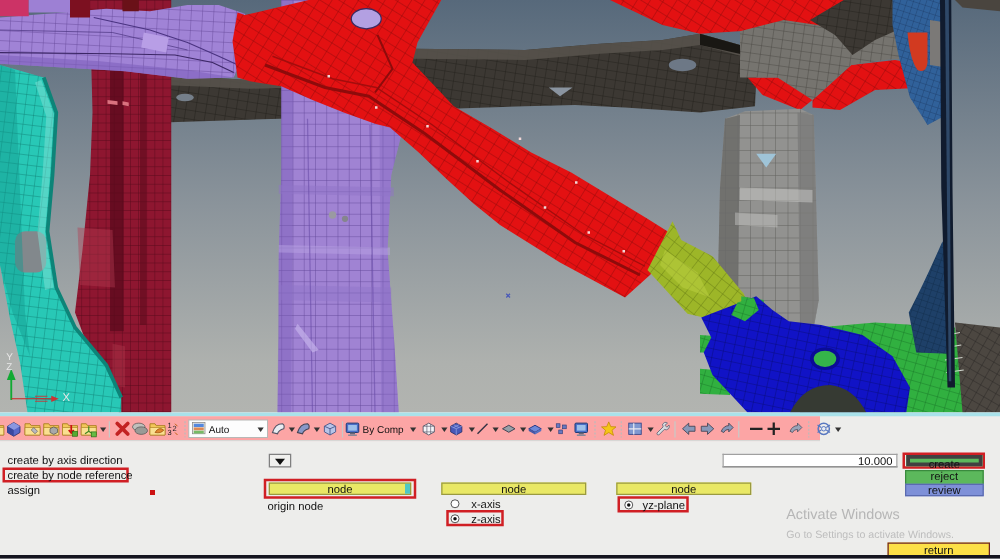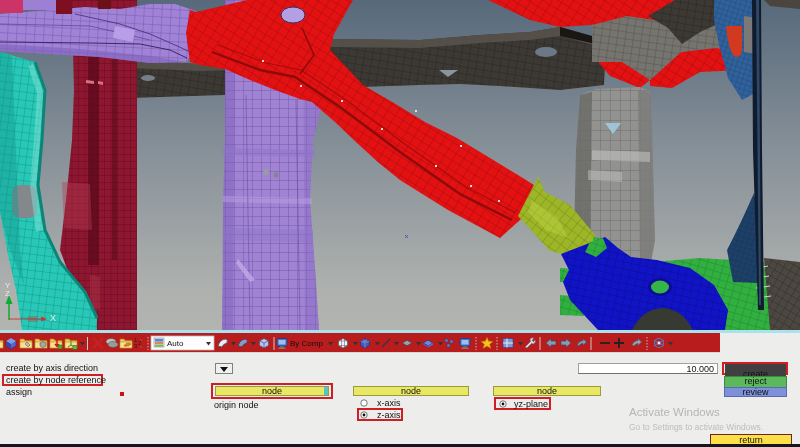--- a/index.html
+++ b/index.html
@@ -1,19 +1,19 @@
 <!DOCTYPE html>
 <html><head>
 <meta charset="utf-8">
 <style>
   html,body{margin:0;padding:0;}
   body{width:800px;height:447px;overflow:hidden;font-family:"Liberation Sans",sans-serif;position:relative;background:#ededeb;}
   #viewport{position:absolute;left:0;top:0;width:800px;height:330px;}
   #cyanline{position:absolute;left:0;top:330px;width:800px;height:3px;background:#a9e2ea;}
-  #toolbar{position:absolute;left:0;top:333px;width:720px;height:19px;background:#b91c1c;border-bottom:1px solid #d7d7d5;}
+  #toolbar{position:absolute;left:0;top:333px;width:656px;height:19px;background:#fca5a5;border-bottom:1px solid #d7d7d5;}
   #panel{position:absolute;left:0;top:353px;width:800px;height:91px;background:#ededeb;}
   #bottomstrip{position:absolute;left:0;top:444px;width:800px;height:3px;background:#15151f;}
   .t{position:absolute;font-size:9px;color:#111;white-space:nowrap;}
   .btn{position:absolute;font-size:9px;color:#111;text-align:center;box-sizing:border-box;}
   .redbox{position:absolute;border:2px solid #d01f24;box-sizing:border-box;}
 </style>
 </head>
 <body>
 <div id="viewport">
 <svg width="800" height="330" viewBox="0 0 800 330">
@@ -396,21 +396,21 @@
 
   <div class="btn" style="left:493px;top:33px;width:108px;height:10px;background:#e9e865;border:1px solid #9a9a40;line-height:9px;">node</div>
   <div class="redbox" style="left:494px;top:44px;width:57px;height:13px;"></div>
   <div class="t" style="left:514px;top:46px;">yz-plane</div>
   <svg style="position:absolute;left:499px;top:47px;" width="8" height="8">
       <circle cx="4" cy="4" r="3.2" fill="#fff" stroke="#555" stroke-width="0.8"></circle>
       <circle cx="4" cy="4" r="1.4" fill="#111"></circle>
     </svg>
 
   <div class="redbox" style="left:722px;top:9px;width:66px;height:13px;"></div>
-  <div class="btn" style="left:725px;top:11px;width:61px;height:9px;background:#5cb85c;border:6px solid #404040;line-height:8px;">create</div>
+  <div class="btn" style="left:725px;top:11px;width:61px;height:9px;background:#5cb85c;border:3px solid #404040;line-height:8px;">create</div>
   <div class="btn" style="left:724px;top:23px;width:63px;height:16px;background:#5cb85c;border:1px solid #3a8a3e;line-height:9px;">reject</div>
   <div class="btn" style="left:724px;top:34px;width:63px;height:10px;background:#7e90d8;border:1px solid #5a6ab0;line-height:9px;">review</div>
 
   <div style="position:absolute;left:629px;top:53px;font-size:11.5px;color:#b6b6b6;">Activate Windows</div>
   <div style="position:absolute;left:629px;top:69px;font-size:8.5px;color:#bdbdbd;">Go to Settings to activate Windows.</div>
 
   <div class="btn" style="left:710px;top:81px;width:82px;height:11px;background:#fde047;border:1px solid #6e2427;line-height:10px;">return</div>
 </div>
 <div id="bottomstrip"></div>
 

